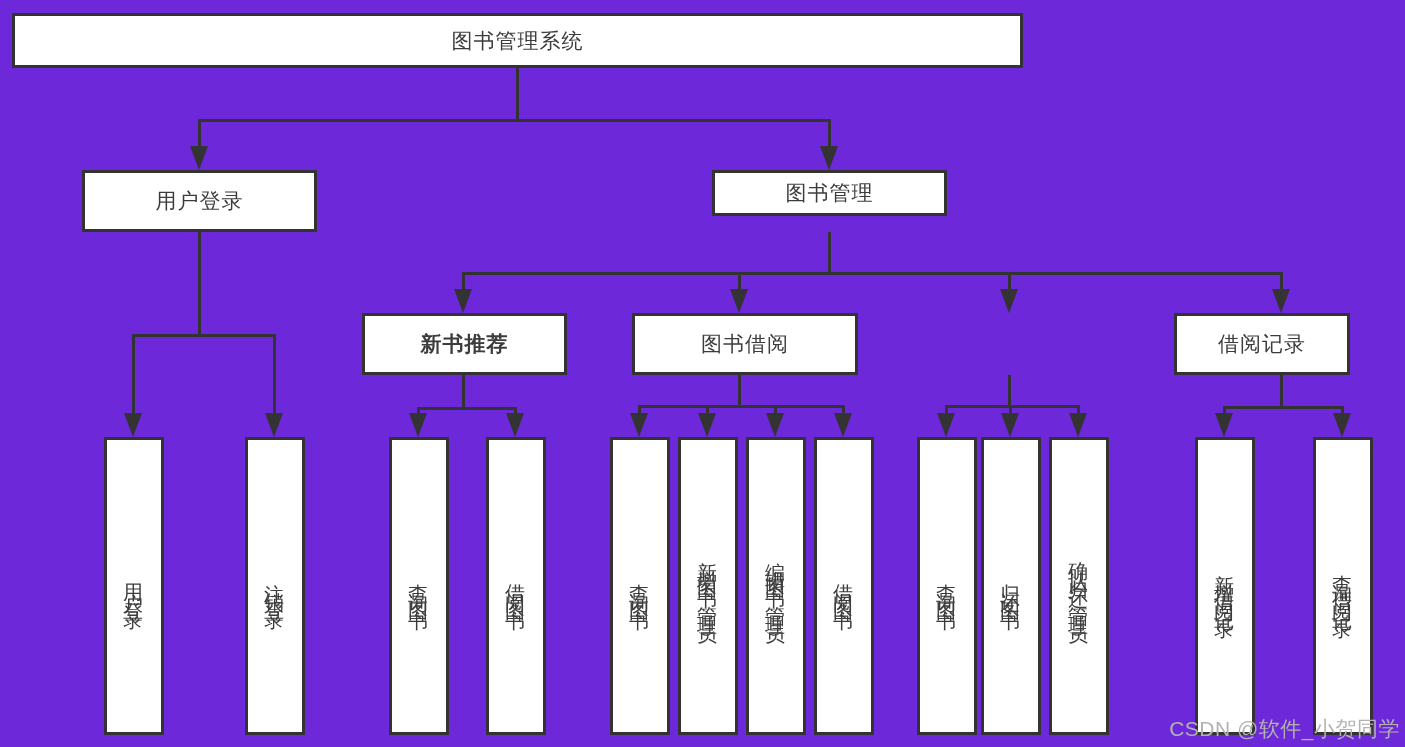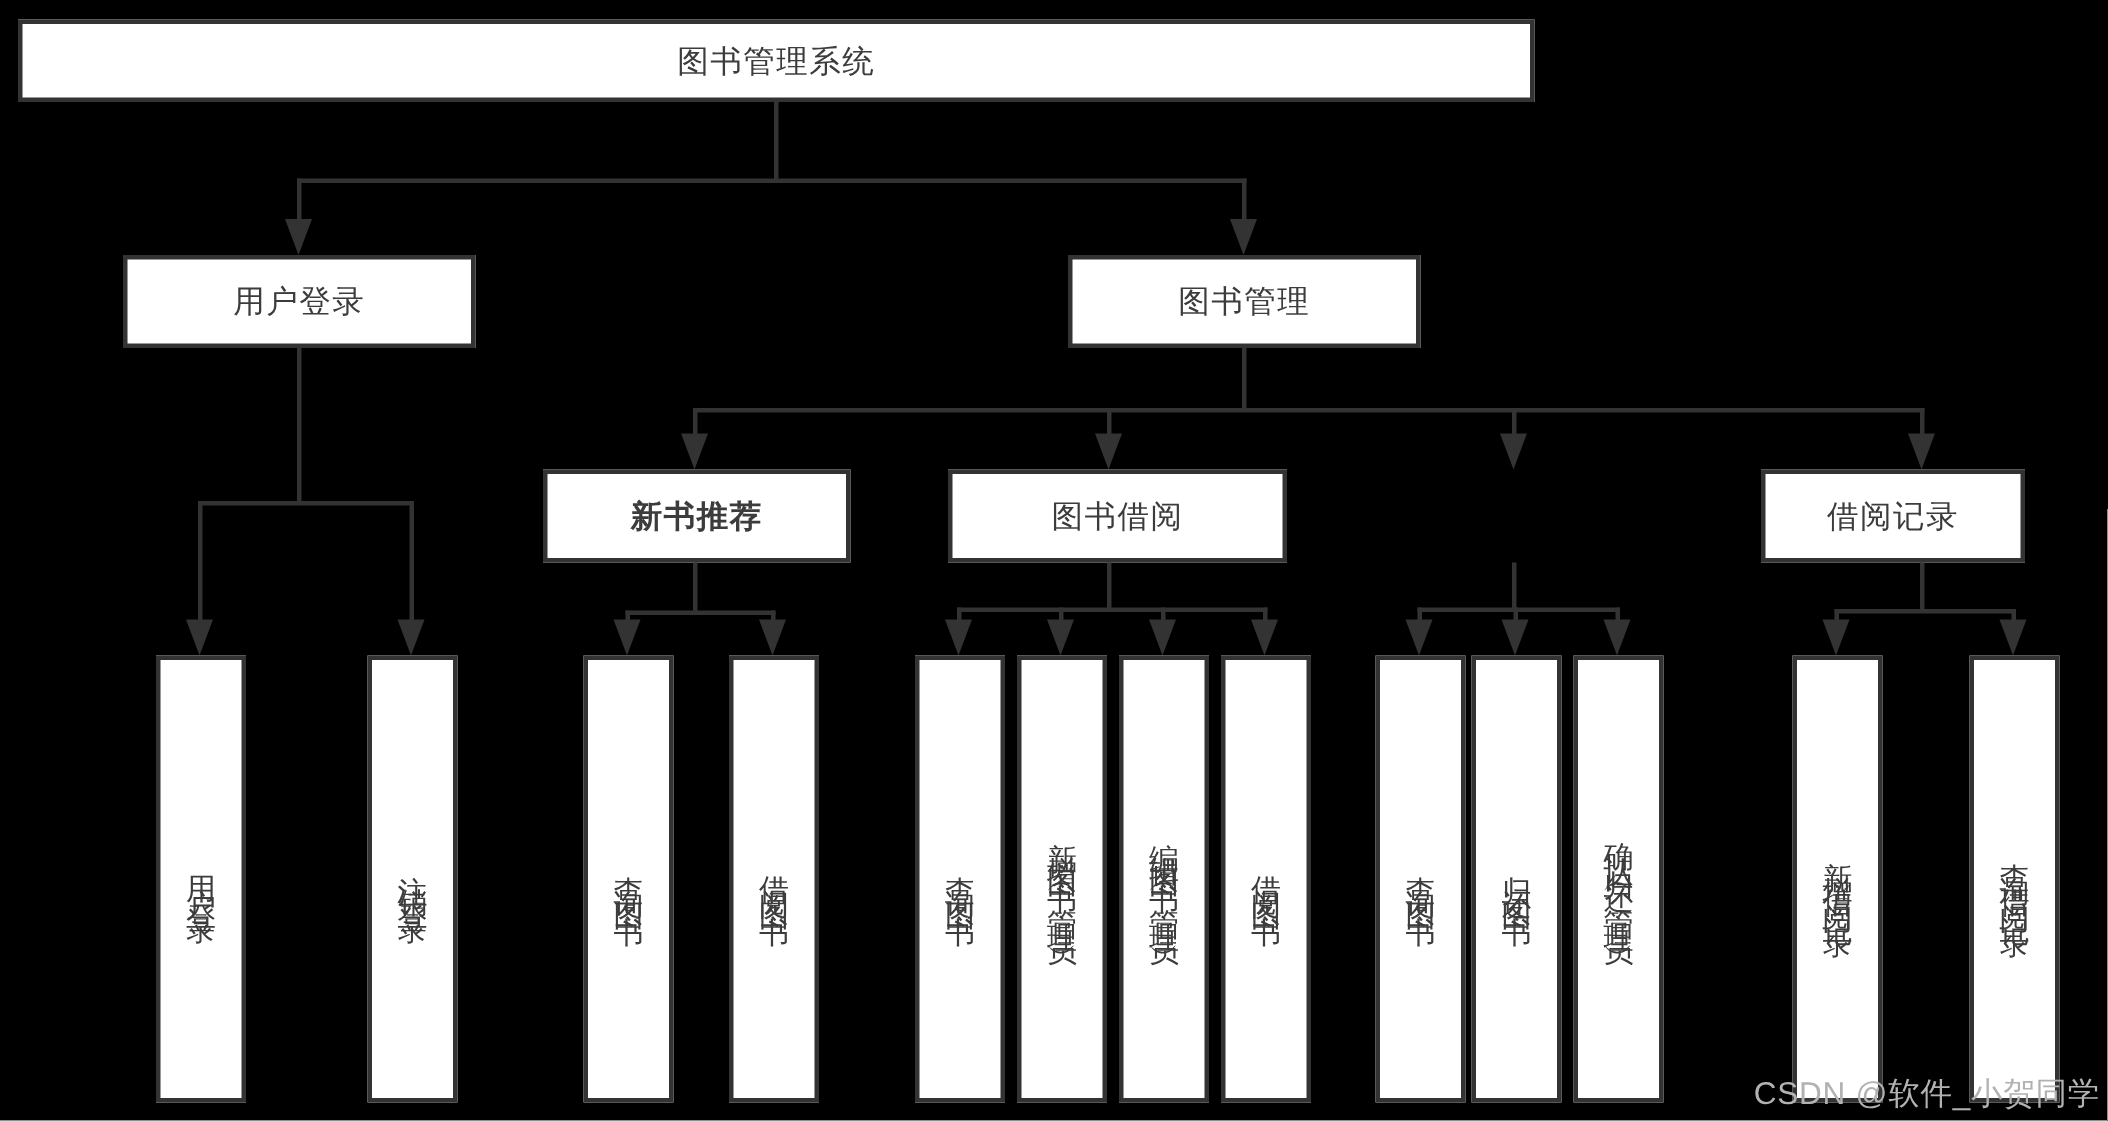--- a/index.html
+++ b/index.html
@@ -1,21 +1,21 @@
 <!DOCTYPE html>
 <html><head>
 <meta charset="utf-8">
 <style>
   * { margin: 0; padding: 0; box-sizing: border-box; }
   html, body { background: #ffffff; }
   .canvas {
     position: relative;
     width: 1405px;
     height: 747px;
-    background: #000000;
+    background: #6d28d9;
     font-family: "Liberation Sans", sans-serif;
     overflow: hidden;
   }
   .node {
     position: absolute;
     border: 3px solid #333333;
     background: #ffffff;
     display: flex;
     align-items: center;
     justify-content: center;
@@ -62,21 +62,21 @@
   <div class="vline" style="left:516px; top:68px; height:52px;"></div>
   <div class="hline" style="left:198px; top:119px; width:633px;"></div>
   <div class="vline" style="left:198px; top:119px; height:29px;"></div>
   <div class="arrow" style="left:190px; top:146px;"></div>
   <div class="vline" style="left:828px; top:119px; height:29px;"></div>
   <div class="arrow" style="left:820px; top:146px;"></div>
 
   <div class="node hnode" style="left:82px; top:170px; width:235px; height:62px;">
     <span>用户登录</span>
   </div>
-  <div class="node hnode" style="left:712px; top:170px; width:235px; height:62px;">
+  <div class="node hnode" style="left:712px; top:170px; width:235px; height:46px;">
     <span>图书管理</span>
   </div>
 
   <div class="vline" style="left:198px; top:232px; height:104px;"></div>
   <div class="hline" style="left:132px; top:334px; width:144px;"></div>
   <div class="vline" style="left:132px; top:334px; height:81px;"></div>
   <div class="arrow" style="left:124px; top:413px;"></div>
   <div class="vline" style="left:273px; top:334px; height:81px;"></div>
   <div class="arrow" style="left:265px; top:413px;"></div>
 

